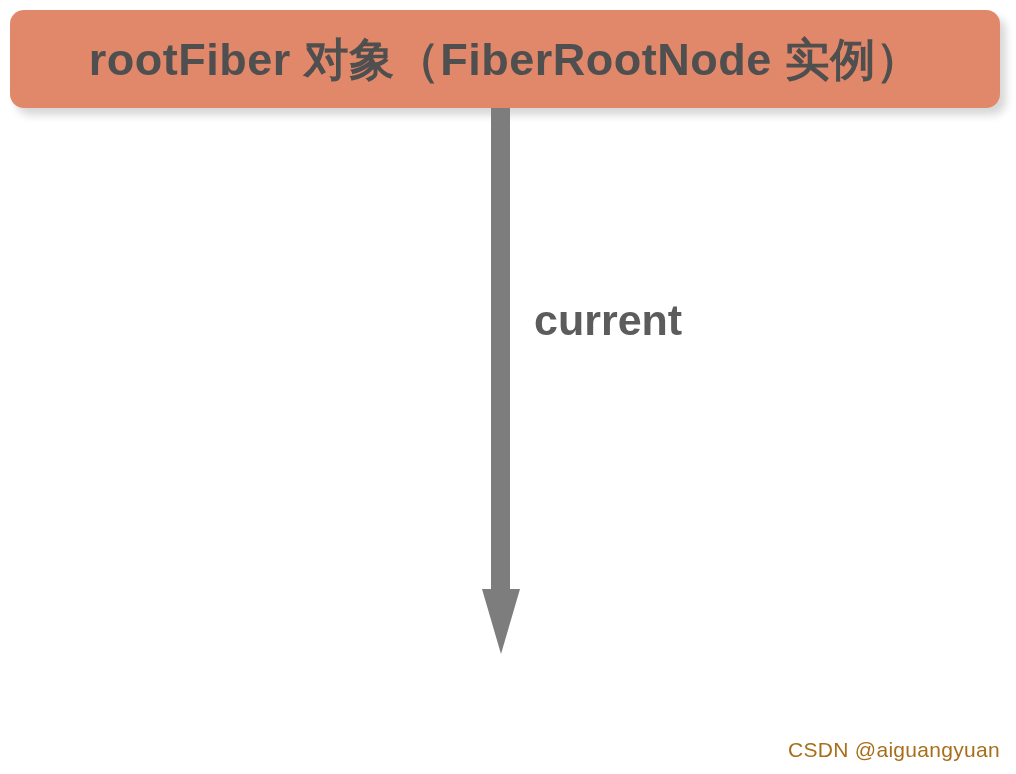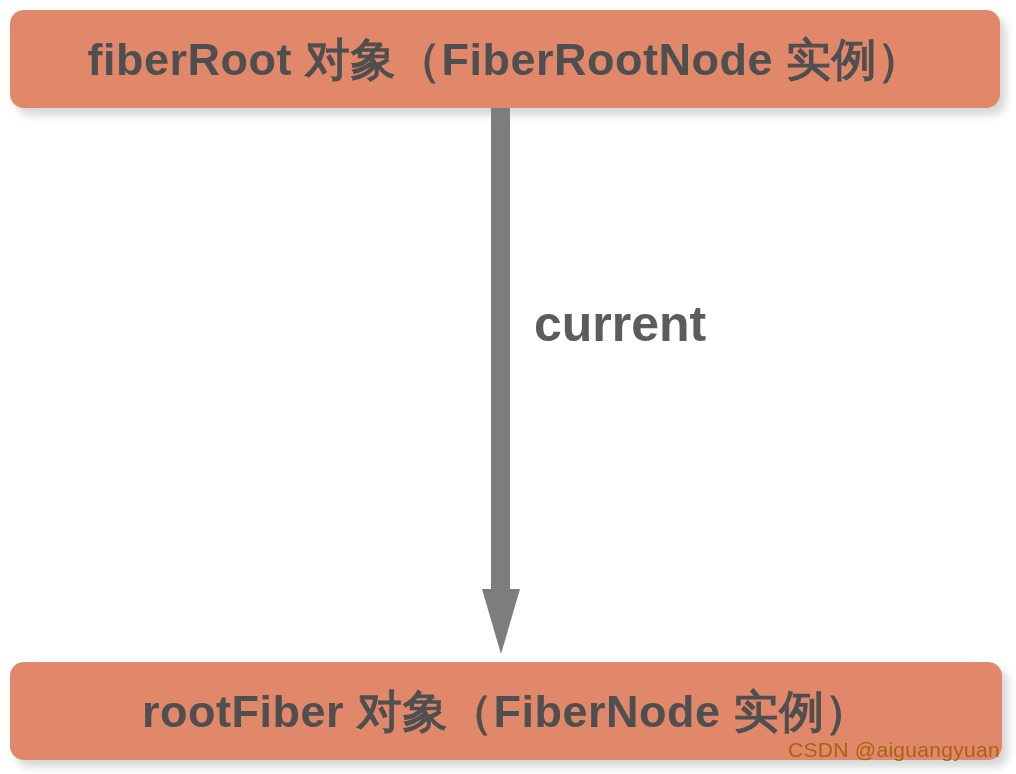--- a/index.html
+++ b/index.html
@@ -67,21 +67,21 @@
     height: 546px;
   }
 
   
   #edge-label-current {
     position: absolute;
     left: 534px;
     top: 299px;
     font-family: "Liberation Sans", "DejaVu Sans", sans-serif;
     font-weight: bold;
-    font-size: 50px;
+    font-size: 43px;
     line-height: 1;
     color: #5c5c5c;
     white-space: nowrap;
   }
 
   
   #watermark {
     position: absolute;
     right: 16px;
     bottom: 12px;
@@ -93,31 +93,28 @@
     white-space: nowrap;
     pointer-events: none;
   }
 </style>
 </head>
 <body>
 
 <div id="canvas">
 
   <div class="node-box" id="box-fiberroot">
-    <span class="node-label">fiberRoot 对象（FiberRootNode 实例）</span>
+    <span class="node-label">rootFiber 对象（FiberRootNode 实例）</span>
   </div>
 
   <div id="arrow-current">
     <svg viewBox="0 0 46 546" xmlns="http://www.w3.org/2000/svg">
       <rect x="13" y="0" width="19" height="483" fill="#7d7d7d"></rect>
       <polygon points="4,481 42,481 23,546" fill="#7d7d7d"></polygon>
     </svg>
   </div>
 
   <div id="edge-label-current">current</div>
 
-  <div class="node-box" id="box-rootfiber">
-    <span class="node-label">rootFiber 对象（FiberNode 实例）</span>
-  </div>
 
   <div id="watermark">CSDN @aiguangyuan</div>
 
 </div>
 
 </body></html>

